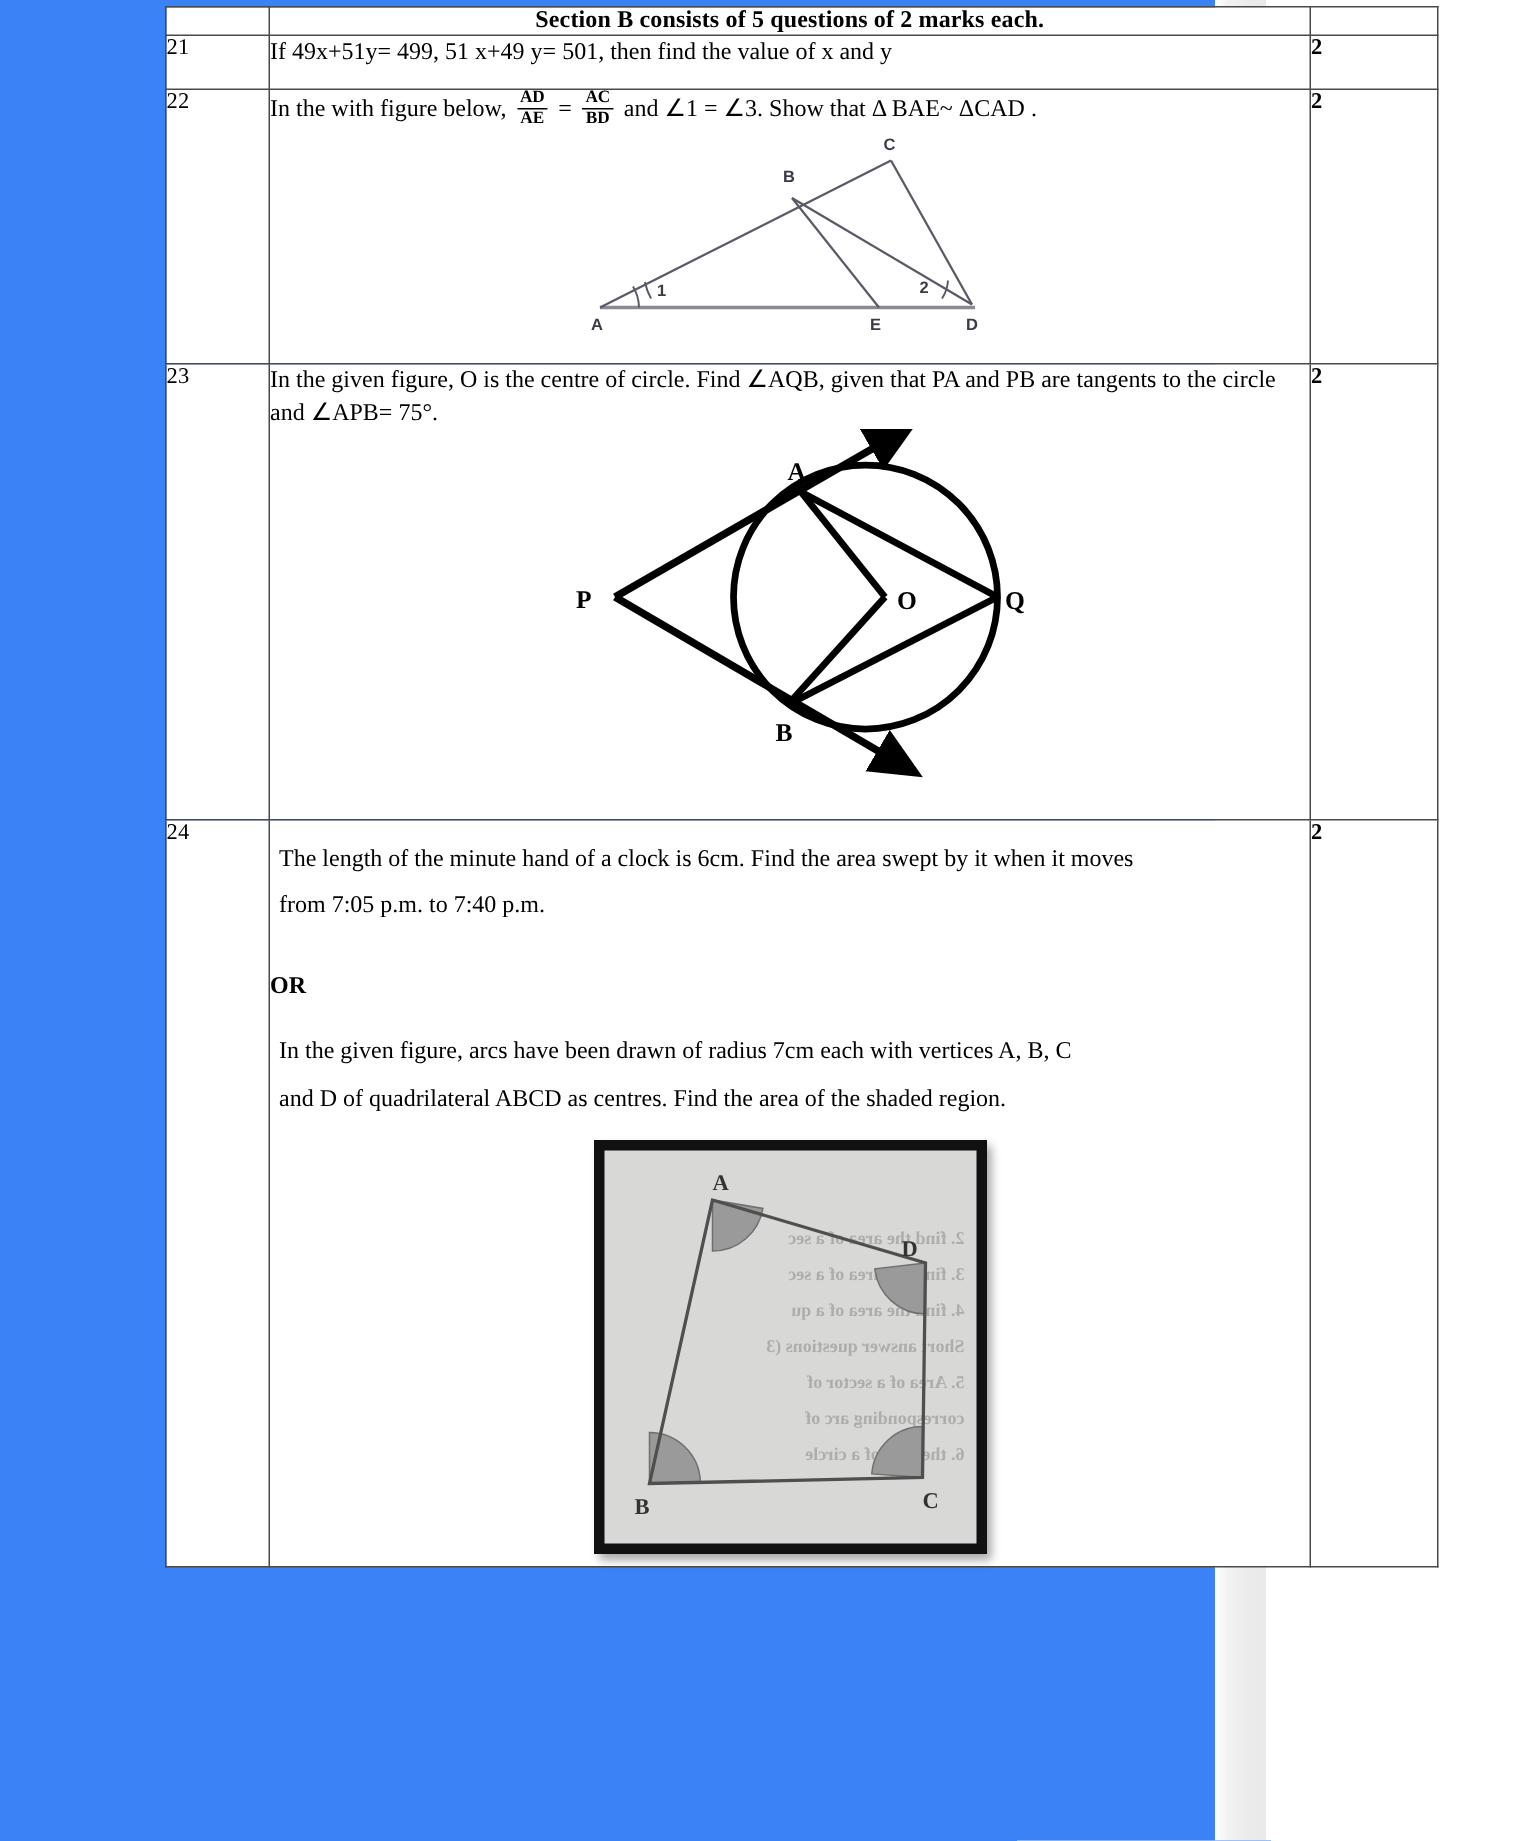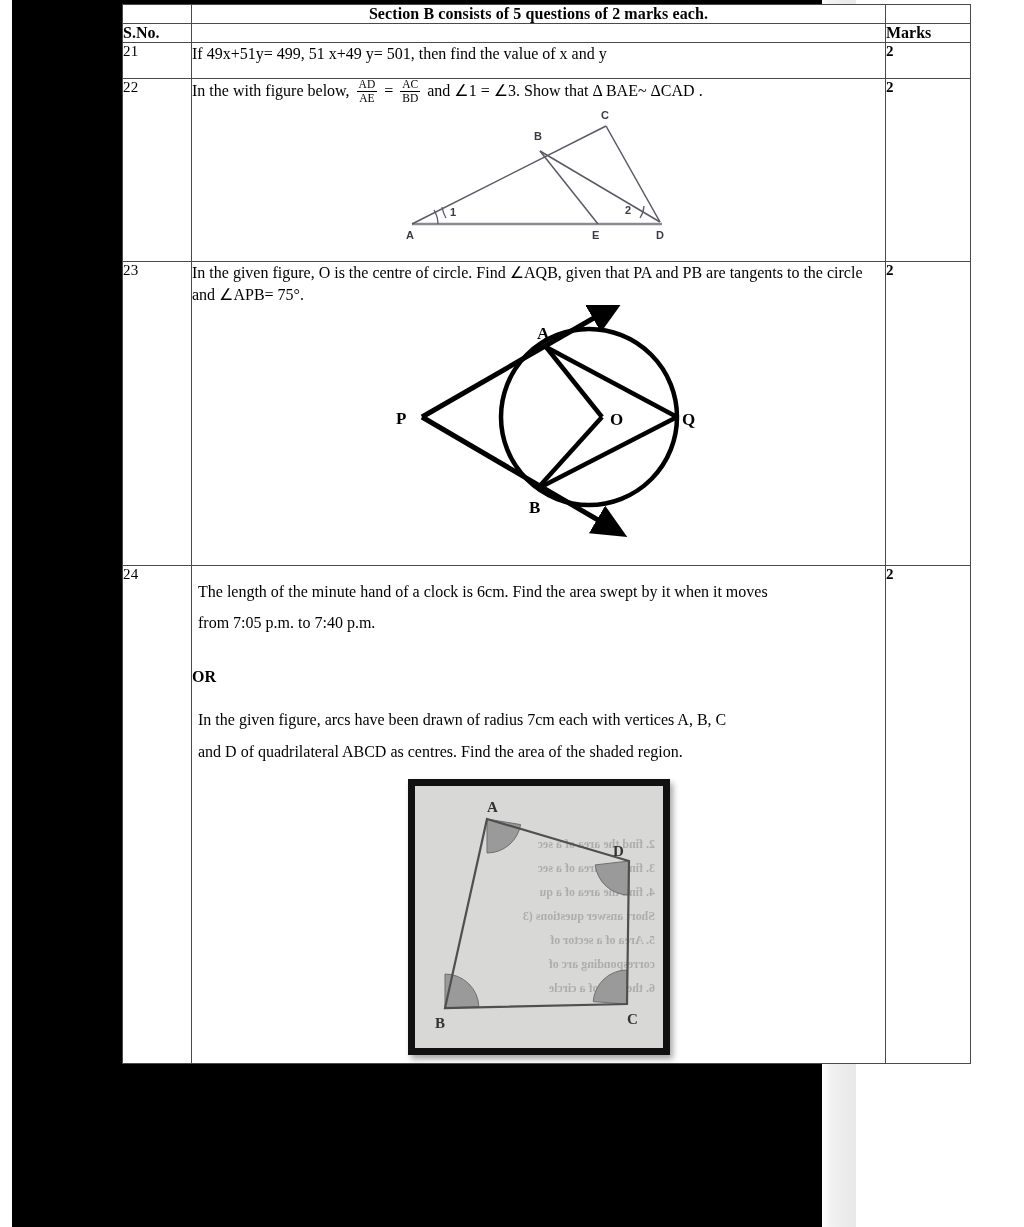--- a/index.html
+++ b/index.html
@@ -6,22 +6,22 @@
   html,body{margin:0;padding:0;}
   body{
     width:1024px;height:1227px;
     background:#ffffff;
     font-family:"Liberation Serif", serif;
     color:#000;
     overflow:hidden;
     position:relative;
   }
   #page{
-    position:absolute;left:12px;top:0;width:844px;height:1227px;
-    background:#000000;
+    position:absolute;left:0;top:0;width:844px;height:1227px;
+    background:#3b82f6;
   }
   
   #page-edge-shadow{
     position:absolute;top:0;right:0;width:34px;height:1227px;
     background:linear-gradient(to right,#ffffff 0%,#f2f2f2 25%,#ececec 60%,#e9e9e9 100%);
   }
   
   #exam-table{
     position:absolute;left:110px;top:4px;width:848px;
     border-collapse:collapse;
@@ -61,21 +61,21 @@
   }
   .qtext.wide{line-height:1.95;padding-left:6px;}
   .or-line{
     text-align:left;font-weight:bold;font-size:16px;
     margin:30px 0 18px 0;
   }
 
   
   .frac{
     display:inline-block;vertical-align:middle;
-    text-align:center;font-size:11.5px;font-weight:normal;
+    text-align:center;font-size:11.5px;font-weight:bold;
     line-height:1.12;margin:0 3px;position:relative;top:-1px;
   }
   .frac .num{display:block;padding:0 2px;}
   .frac .den{display:block;padding:0 2px;border-top:1.4px solid #000;}
 
   .fig-wrap{width:100%;display:flex;justify-content:center;}
 
   
   #quad-figure-frame{
     margin:12px auto 0 auto;
@@ -115,25 +115,20 @@
         <col class="col-marks">
     </colgroup>
     <tbody>
 
       <tr>
         <td></td>
         <td class="section-header">Section B consists of 5 questions of 2 marks each.</td>
         <td></td>
       </tr>
 
-      <tr>
-        <td class="hdr-label">S.No.</td>
-        <td></td>
-        <td class="hdr-label">Marks</td>
-      </tr>
 
       <tr>
         <td class="sno-cell">21</td>
         <td class="body-cell">
           <div class="qtext">If 49x+51y= 499, 51 x+49 y= 501, then find the value of x and y</div>
           <div style="height:14px"></div>
         </td>
         <td class="marks-cell">2</td>
       </tr>
 

